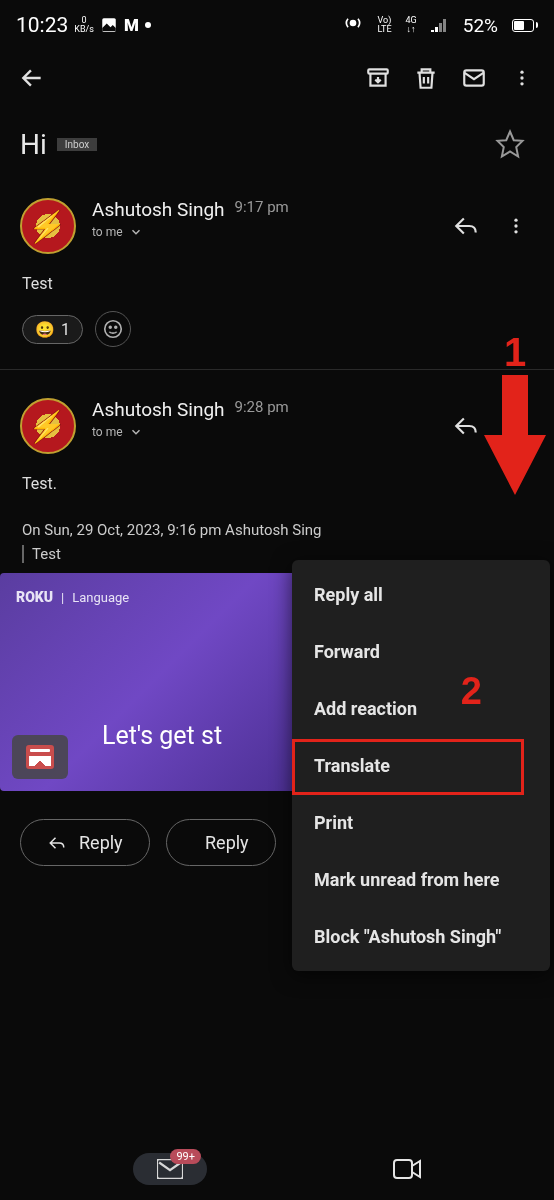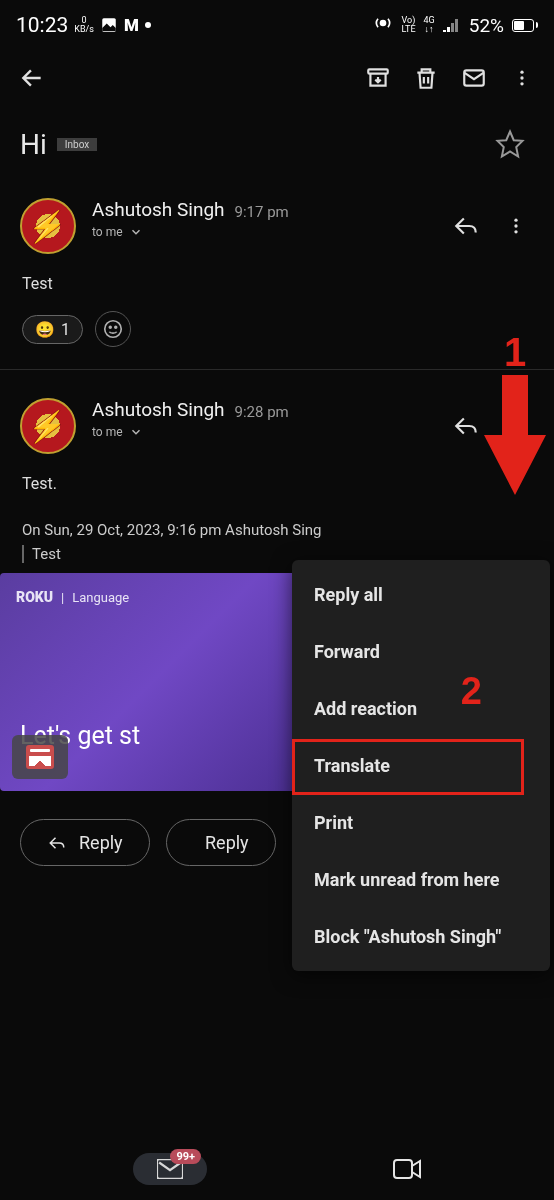--- a/index.html
+++ b/index.html
@@ -16,21 +16,21 @@
     .status-bar {
       display: flex;
       justify-content: space-between;
       align-items: center;
       padding: 8px 16px 4px;
       height: 46px;
       font-size: 19px;
       color: #fff;
     }
     .status-left { display: flex; align-items: center; gap: 6px; }
-    .status-right { display: flex; align-items: center; gap: 8px; }
+    .status-right { display: flex; align-items: center; gap: 14px; }
     .status-time { font-size: 21px; font-weight: 400; }
     .status-small { font-size: 9px; line-height: 1; text-align: center; }
     .status-icon-box { width: 18px; height: 18px; display: flex; align-items: center; justify-content: center; }
     .dot { width: 6px; height: 6px; border-radius: 50%; background: #fff; }
     .battery-wrap { display:flex; align-items:center; gap:2px; }
     .battery-body { width: 22px; height: 13px; border: 1.5px solid #fff; border-radius: 3px; position: relative; }
     .battery-level { position: absolute; left: 1px; top: 1px; bottom: 1px; width: 52%; background: #fff; border-radius:1px; }
     .battery-tip { width: 2px; height: 6px; background: #fff; border-radius: 0 2px 2px 0; }
 
     
@@ -77,21 +77,21 @@
       position: relative;
     }
     .avatar::after {
       content: "⚡";
       color: #f5d442;
       font-size: 30px;
       transform: skewX(-8deg);
       text-shadow: -1px 0 #8a1212, 1px 0 #8a1212;
     }
     .sender-info { flex: 1; min-width: 0; }
-    .sender-line { display: flex; align-items: flex-end; gap: 10px; flex-wrap: wrap; }
+    .sender-line { display: flex; align-items: flex-start; gap: 10px; flex-wrap: wrap; }
     .sender-name { font-size: 19px; color: #f0f0f0; }
     .sender-time { font-size: 15px; color: #9a9a9a; }
     .recipient-line { display: flex; align-items: center; gap: 6px; font-size: 12px; color: #b5b5b5; margin-top: 4px; }
     .header-actions { display: flex; align-items: center; gap: 2px; margin-top: 4px; }
 
     
     .msg-body { padding: 12px 22px; font-size: 16px; color: #ddd; }
 
     
     .reaction-row { display: flex; gap: 12px; padding: 6px 22px 18px; align-items:center; }
@@ -119,21 +119,21 @@
       margin: 10px 0 0 0;
       width: 304px; height: 218px;
       background: linear-gradient(135deg, #5a3da0 0%, #7048c4 50%, #4b2f92 100%);
       border-radius: 4px;
       position: relative;
       overflow: hidden;
       color: #fff;
     }
     .embed-header { padding: 16px 16px; font-size: 13px; display:flex; align-items:center; gap:8px; color:#e8e3f5;}
     .roku { font-weight: 900; font-size: 14px; letter-spacing: 0px; }
-    .embed-headline { font-size: 25px; margin-top: 100px; color: #fff; padding-left: 20px; }
+    .embed-headline { font-size: 25px; text-align: center; margin-top: 100px; color: #fff; padding-left: 20px; }
     .attachment-chip {
       position:absolute; bottom: 12px; left: 12px;
       background: rgba(70,70,70,0.85);
       border-radius: 6px; display: flex; align-items: center; gap: 12px;
       padding: 10px 14px;
     }
     .attach-icon { width: 28px; height: 24px; background: #c94d4d; border-radius: 3px; position: relative; }
     .attach-icon::before { content:""; position:absolute; top:4px; left:4px; right:4px; height:3px; background:#fff; border-radius:1px; }
     .attach-icon::after { content:""; position:absolute; top:11px; left:3px; right:3px; bottom:3px; background: linear-gradient(135deg,#fff 0 50%, transparent 50%), linear-gradient(45deg, transparent 50%, #fff 50%); }
     .attach-name { font-size: 16px; color: #eee; }
@@ -152,21 +152,21 @@
       position: absolute; bottom: 0; left: 0; right: 0; height: 62px;
       display: flex; align-items: center; justify-content: space-around;
       padding: 0 40px;
     }
     .nav-item { position: relative; display:flex; align-items:center; justify-content:center;}
     .mail-nav { background: #2a2d33; padding: 6px 24px; border-radius: 24px; }
     .mail-nav svg { width: 26px; height: 20px; color:#d8d8d8;}
     .badge {
       position: absolute; top: -4px; right: 6px;
       background: #b84b5a; color: #fff; font-size: 11px;
-      border-radius: 10px; padding: 1px 6px; font-weight: 700;
+      border-radius: 10px; padding: 1px 6px; font-weight: 400;
     }
     .video-nav svg { width: 28px; height: 22px; color:#e5e5e5; }
 
     
     .popup {
       position: absolute;
       right: 4px; top: 560px;
       width: 258px;
       background: #1f1f1f;
       border-radius: 6px;

